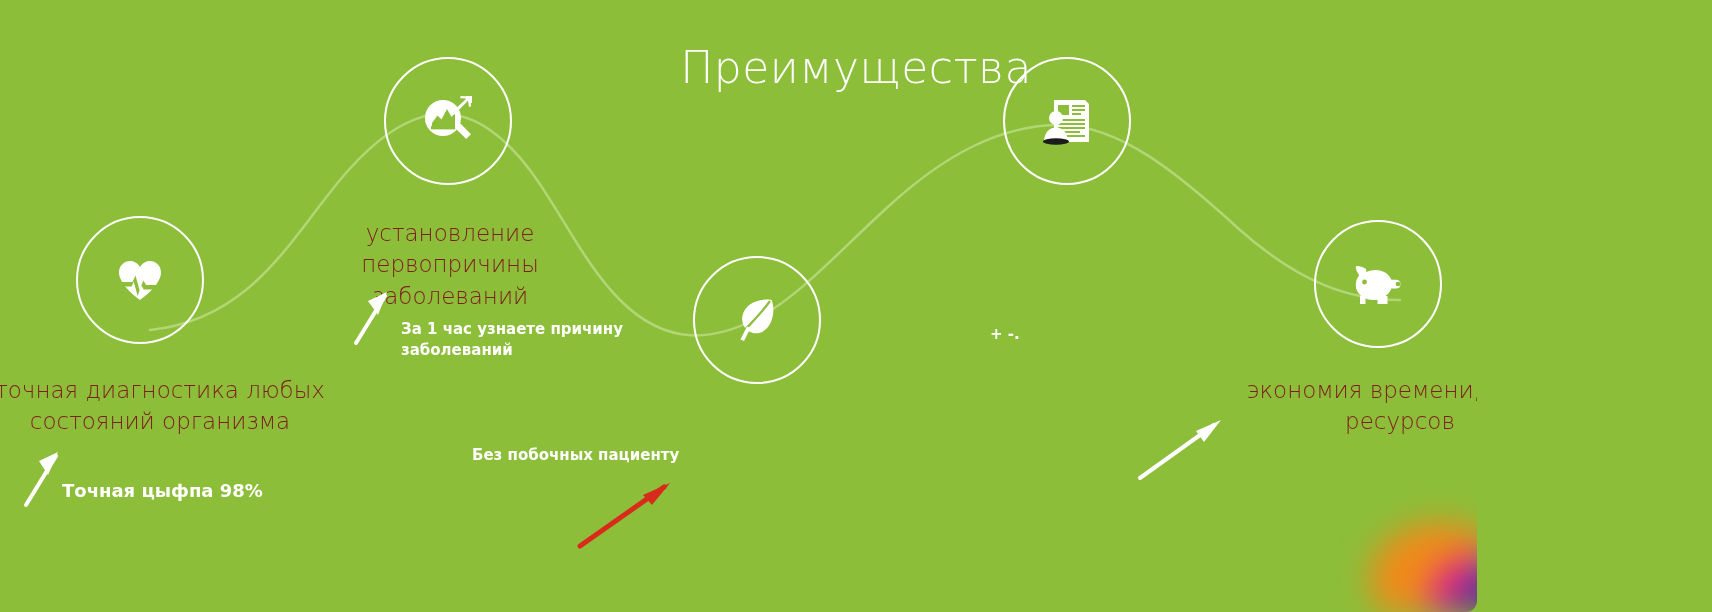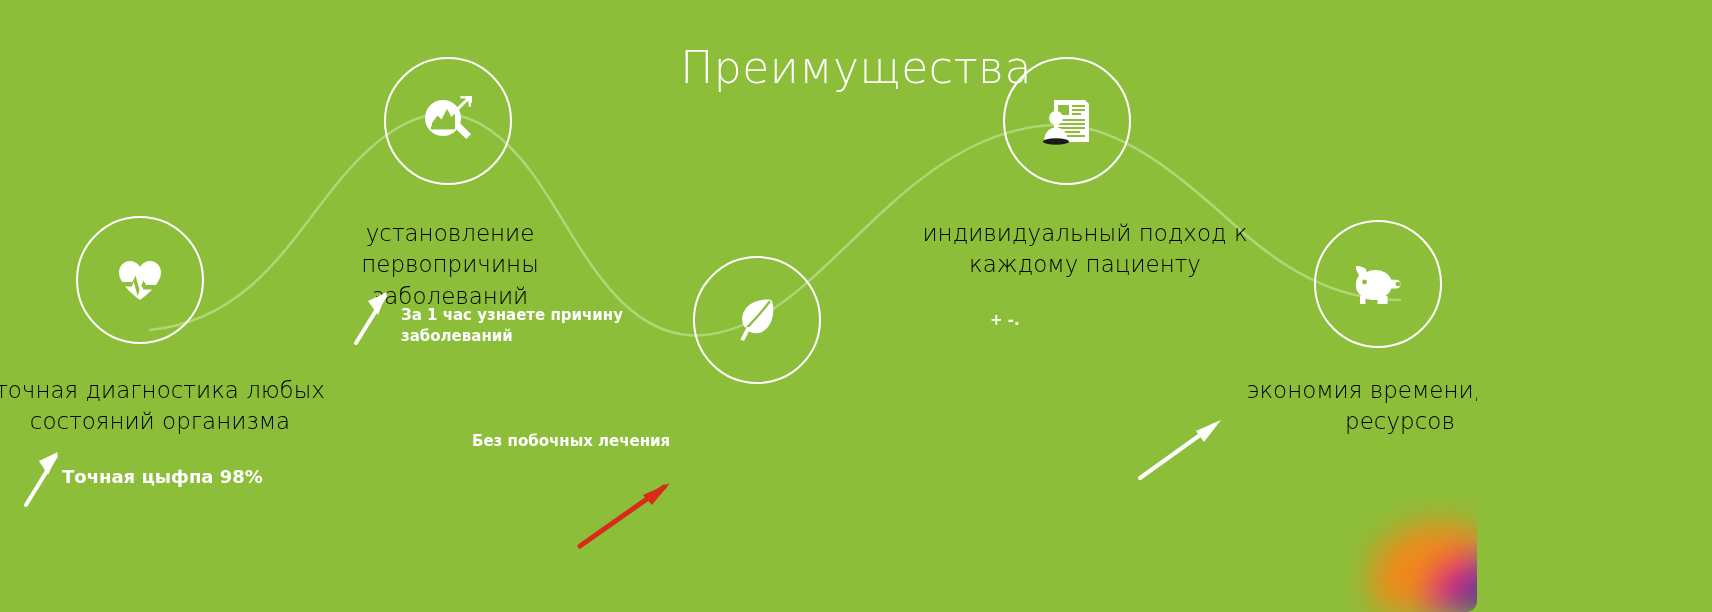--- a/index.html
+++ b/index.html
@@ -62,38 +62,39 @@
     box-sizing: border-box;
     display: flex;
     align-items: center;
     justify-content: center;
   }
   .node-circle svg { display: block; }
 
   
   .feature-label {
     position: absolute;
-    color: #000000;
+    color: #7f1d1d;
     font-size: 23px;
     font-weight: 300;
     line-height: 1.36;
     text-align: center;
     font-family: "DejaVu Sans", "Liberation Sans", sans-serif;
     white-space: pre-line;
   }
 
   
   .annotation-note {
     position: absolute;
     color: #ffffff;
     font-size: 15px;
     font-weight: bold;
     line-height: 1.42;
     font-family: "DejaVu Sans", "Liberation Sans", sans-serif;
     white-space: pre-line;
+    margin-top: 14px;
   }
   .annotation-note.small {
     font-size: 18px;
   }
 
   
   .arrow-layer {
     position: absolute;
     left: 0; top: 0;
     width: 1712px;
@@ -179,22 +180,20 @@
           <rect x="17" y="30" width="27" height="2"></rect>
           <rect x="17" y="34" width="22" height="2"></rect>
           <rect x="17" y="38" width="27" height="2"></rect>
         </g>
         <circle cx="15" cy="21" r="7" fill="#ffffff"></circle>
         <path fill="#ffffff" d="M3 45 C3 35.5 8.5 30.5 15 30.5 C21.5 30.5 27 35.5 27 45 Z"></path>
         <ellipse cx="15" cy="44.5" rx="13" ry="3.2" fill="#1b1b1b"></ellipse>
       </svg>
     </span>
   </div>
-  <div class="feature-label" style="left:905px; top:218px; width:360px;">индивидуальный подход к
-каждому пациенту</div>
 
   <div class="node-circle" style="left:1314px; top:220px; width:128px; height:128px;">
     <span>
       <svg width="48" height="42" viewBox="0 0 48 42" aria-hidden="true">
         <path fill="#ffffff" d="M12 6 C7 3 3 2.5 2 3.5 C1.2 4.4 2.6 8.5 5.2 12.2
           C3 15 1.8 18.4 1.8 22 C1.8 30.8 9.5 37 20 37 C21.2 37 22.4 36.9 23.5 36.7
           L23.5 41 L29 41 L29 34.6 C33 32.6 36 29.4 37.3 25.6 L42 25.6
           C44.8 25.6 46.5 23.8 46.5 21.2 C46.5 18.6 44.8 16.8 42.2 16.8 L37.4 16.8
           C35.4 11.3 29.3 7 21.6 7 C18.2 7 15 7.7 12.4 9 Z"></path>
         <rect x="6" y="33" width="5.5" height="8" fill="#ffffff"></rect>
@@ -229,18 +228,18 @@
       <line x1="1140" y1="478" x2="1214" y2="425" stroke="#ffffff" stroke-width="4" stroke-linecap="round"></line>
       <path d="M1221 420 L1196 431 L1204 442 Z" fill="#ffffff"></path>
     </g>
   </svg>
 
   <div class="annotation-note small" style="left:62px; top:464px;">Точная цыфпа 98%</div>
 
   <div class="annotation-note" style="left:401px; top:305px; width:260px;">За 1 час узнаете причину
 заболеваний</div>
 
-  <div class="annotation-note" style="left:472px; top:431px;">Без побочных лечения</div>
+  <div class="annotation-note" style="left:472px; top:431px;">Без побочных пациенту</div>
 
   <div class="annotation-note" style="left:990px; top:310px;">+ -.</div>
 
 
 </div>
 
 </body></html>

